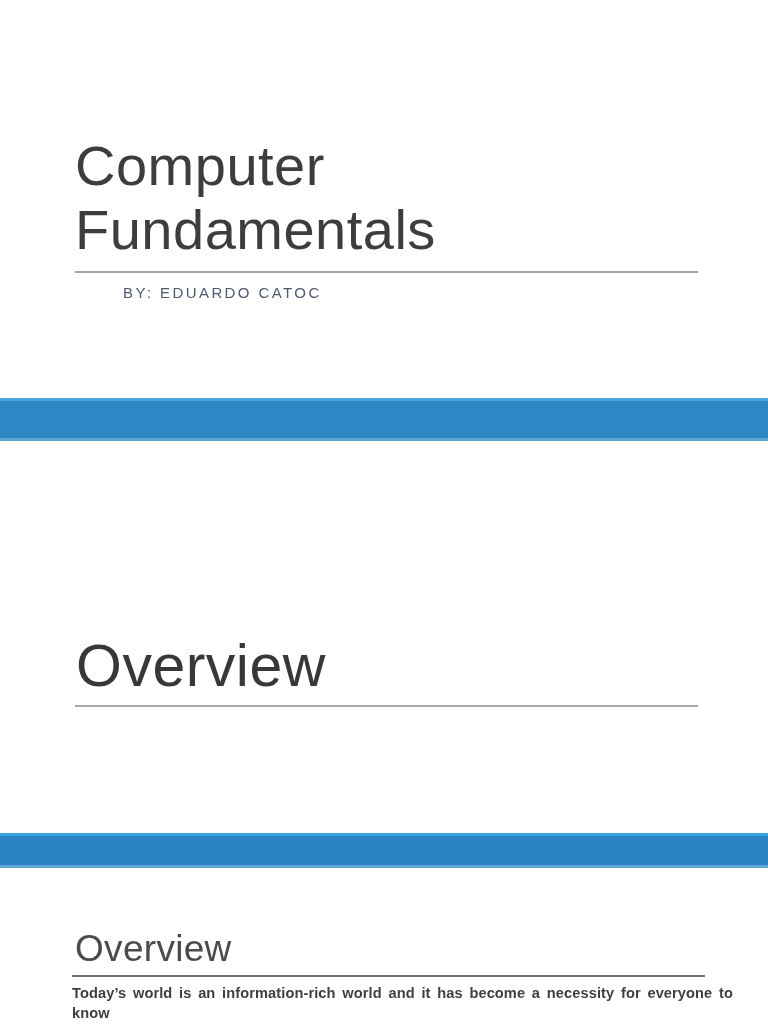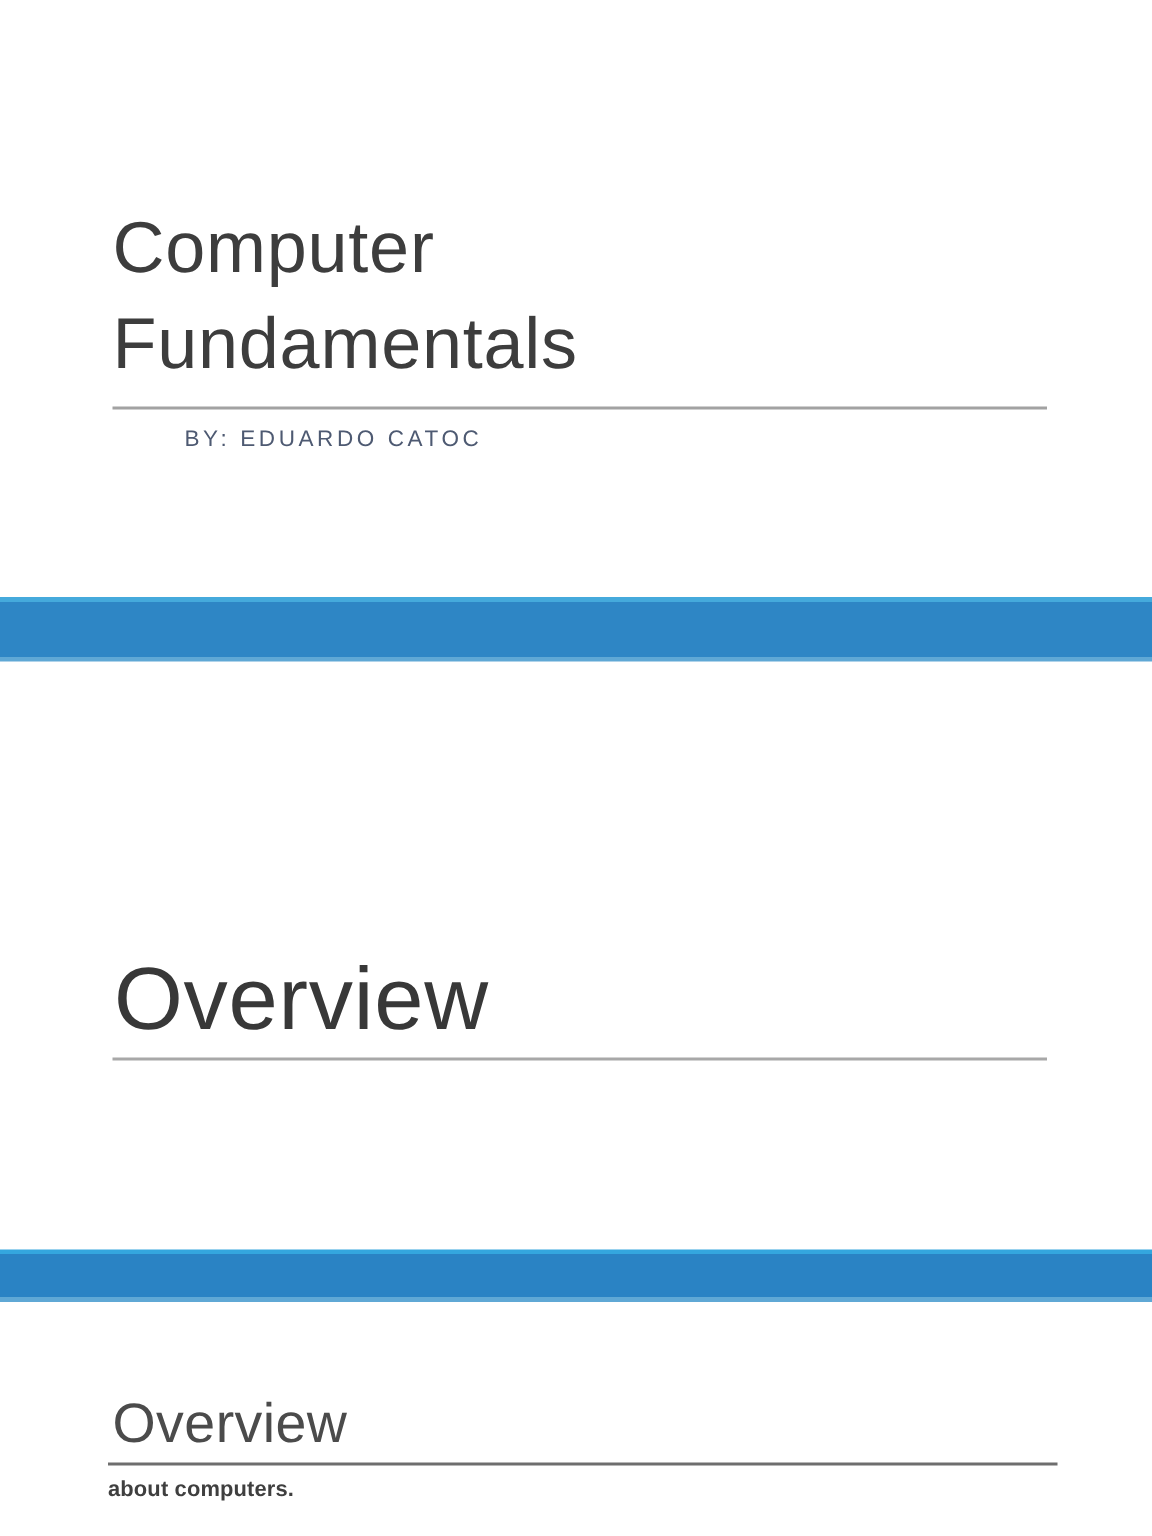--- a/index.html
+++ b/index.html
@@ -15,21 +15,21 @@
     overflow: hidden;
     font-family: "Liberation Sans", sans-serif;
   }
 
   
   .title-main {
     position: absolute;
     left: 75px;
     top: 134px;
     width: 500px;
-    font-size: 48px;
+    font-size: 56px;
     line-height: 64px;
     font-weight: 300;
     letter-spacing: 0.5px;
     color: #3d3d3d;
   }
   .rule-1 {
     position: absolute;
     left: 75px;
     top: 271px;
     width: 623px;
@@ -145,17 +145,18 @@
   <div class="slide-region">
     <div class="overview-big">Overview</div>
     <div class="rule-2"></div>
     <div class="accent-bar-2"></div>
   </div>
 
   <div class="slide-region">
     <div class="overview-small">Overview</div>
     <div class="rule-3"></div>
     <div class="body-paragraph">
+      <div class="body-line-justified">Today’s world is an information-rich world and it has become a necessity for everyone to know</div>
       <div class="body-line">about computers.</div>
     </div>
   </div>
 
 </div>
 
 </body></html>

